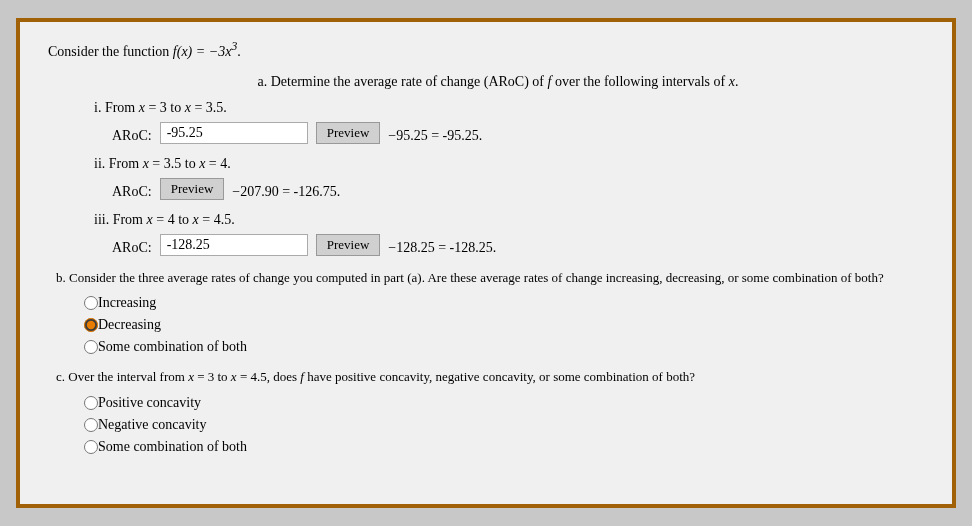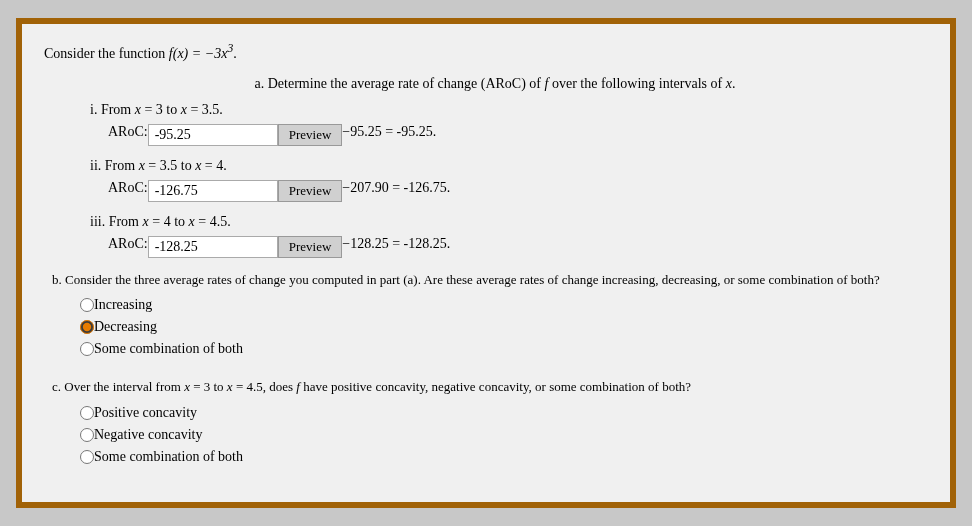--- a/index.html
+++ b/index.html
@@ -8,22 +8,22 @@
       font-family: Georgia, 'Times New Roman', serif;
       font-size: 14px;
       display: flex;
       justify-content: center;
       align-items: center;
       min-height: 526px;
       width: 972px;
     }
     .main-container {
       background: #f0f0f0;
-      border: 6px solid #a16207;
-      padding: 18px 22px 22px 22px;
+      border: 4px solid #a16207;
+      padding: 18px 22px 22px 28px;
       width: 940px;
       min-height: 490px;
     }
     .problem-header {
       font-size: 14px;
       margin-bottom: 14px;
     }
     .section-a {
       margin-left: 18px;
       margin-bottom: 10px;
@@ -36,51 +36,51 @@
     .sub-section {
       margin-left: 28px;
       margin-bottom: 12px;
     }
     .sub-label {
       font-size: 14px;
       margin-bottom: 6px;
     }
     .aroc-row {
       display: flex;
-      align-items: flex-start;
-      gap: 0;
+      align-items: flex-end;
+      gap: 8px;
       margin-left: 18px;
       margin-bottom: 4px;
     }
     .aroc-label {
       font-size: 14px;
       white-space: nowrap;
     }
     .aroc-input {
       border: 1px solid #aaa;
       background: white;
       padding: 2px 6px;
       font-size: 14px;
-      width: 130px;
+      width: 148px;
       font-family: Georgia, serif;
     }
     .preview-btn {
       background: #d0d0d0;
       border: 1px solid #999;
       padding: 2px 10px;
       font-size: 13px;
       cursor: pointer;
       font-family: Liberation Serif, serif;
     }
     .aroc-result {
       font-size: 14px;
     }
     .section-b {
       margin-left: 8px;
-      margin-bottom: 20px;
+      margin-bottom: 12px;
       margin-top: 4px;
     }
     .section-b-label {
       font-size: 13px;
       margin-bottom: 8px;
       line-height: 1.5;
     }
     .radio-group {
       margin-left: 28px;
     }
@@ -132,21 +132,20 @@
         <span class="aroc-result">−95.25 = -95.25.</span>
       </div>
     </div>
 
     <div class="sub-section">
       <div class="sub-label">
         ii. From <i>x</i> = 3.5 to <i>x</i> = 4.
       </div>
       <div class="aroc-row">
         <span class="aroc-label">ARoC:</span>
-        <input class="aroc-input" type="text" value="-126.75" style="">
         <button class="preview-btn">Preview</button>
         <span class="aroc-result">−207.90 = -126.75.</span>
       </div>
     </div>
 
     <div class="sub-section">
       <div class="sub-label">
         iii. From <i>x</i> = 4 to <i>x</i> = 4.5.
       </div>
       <div class="aroc-row">

